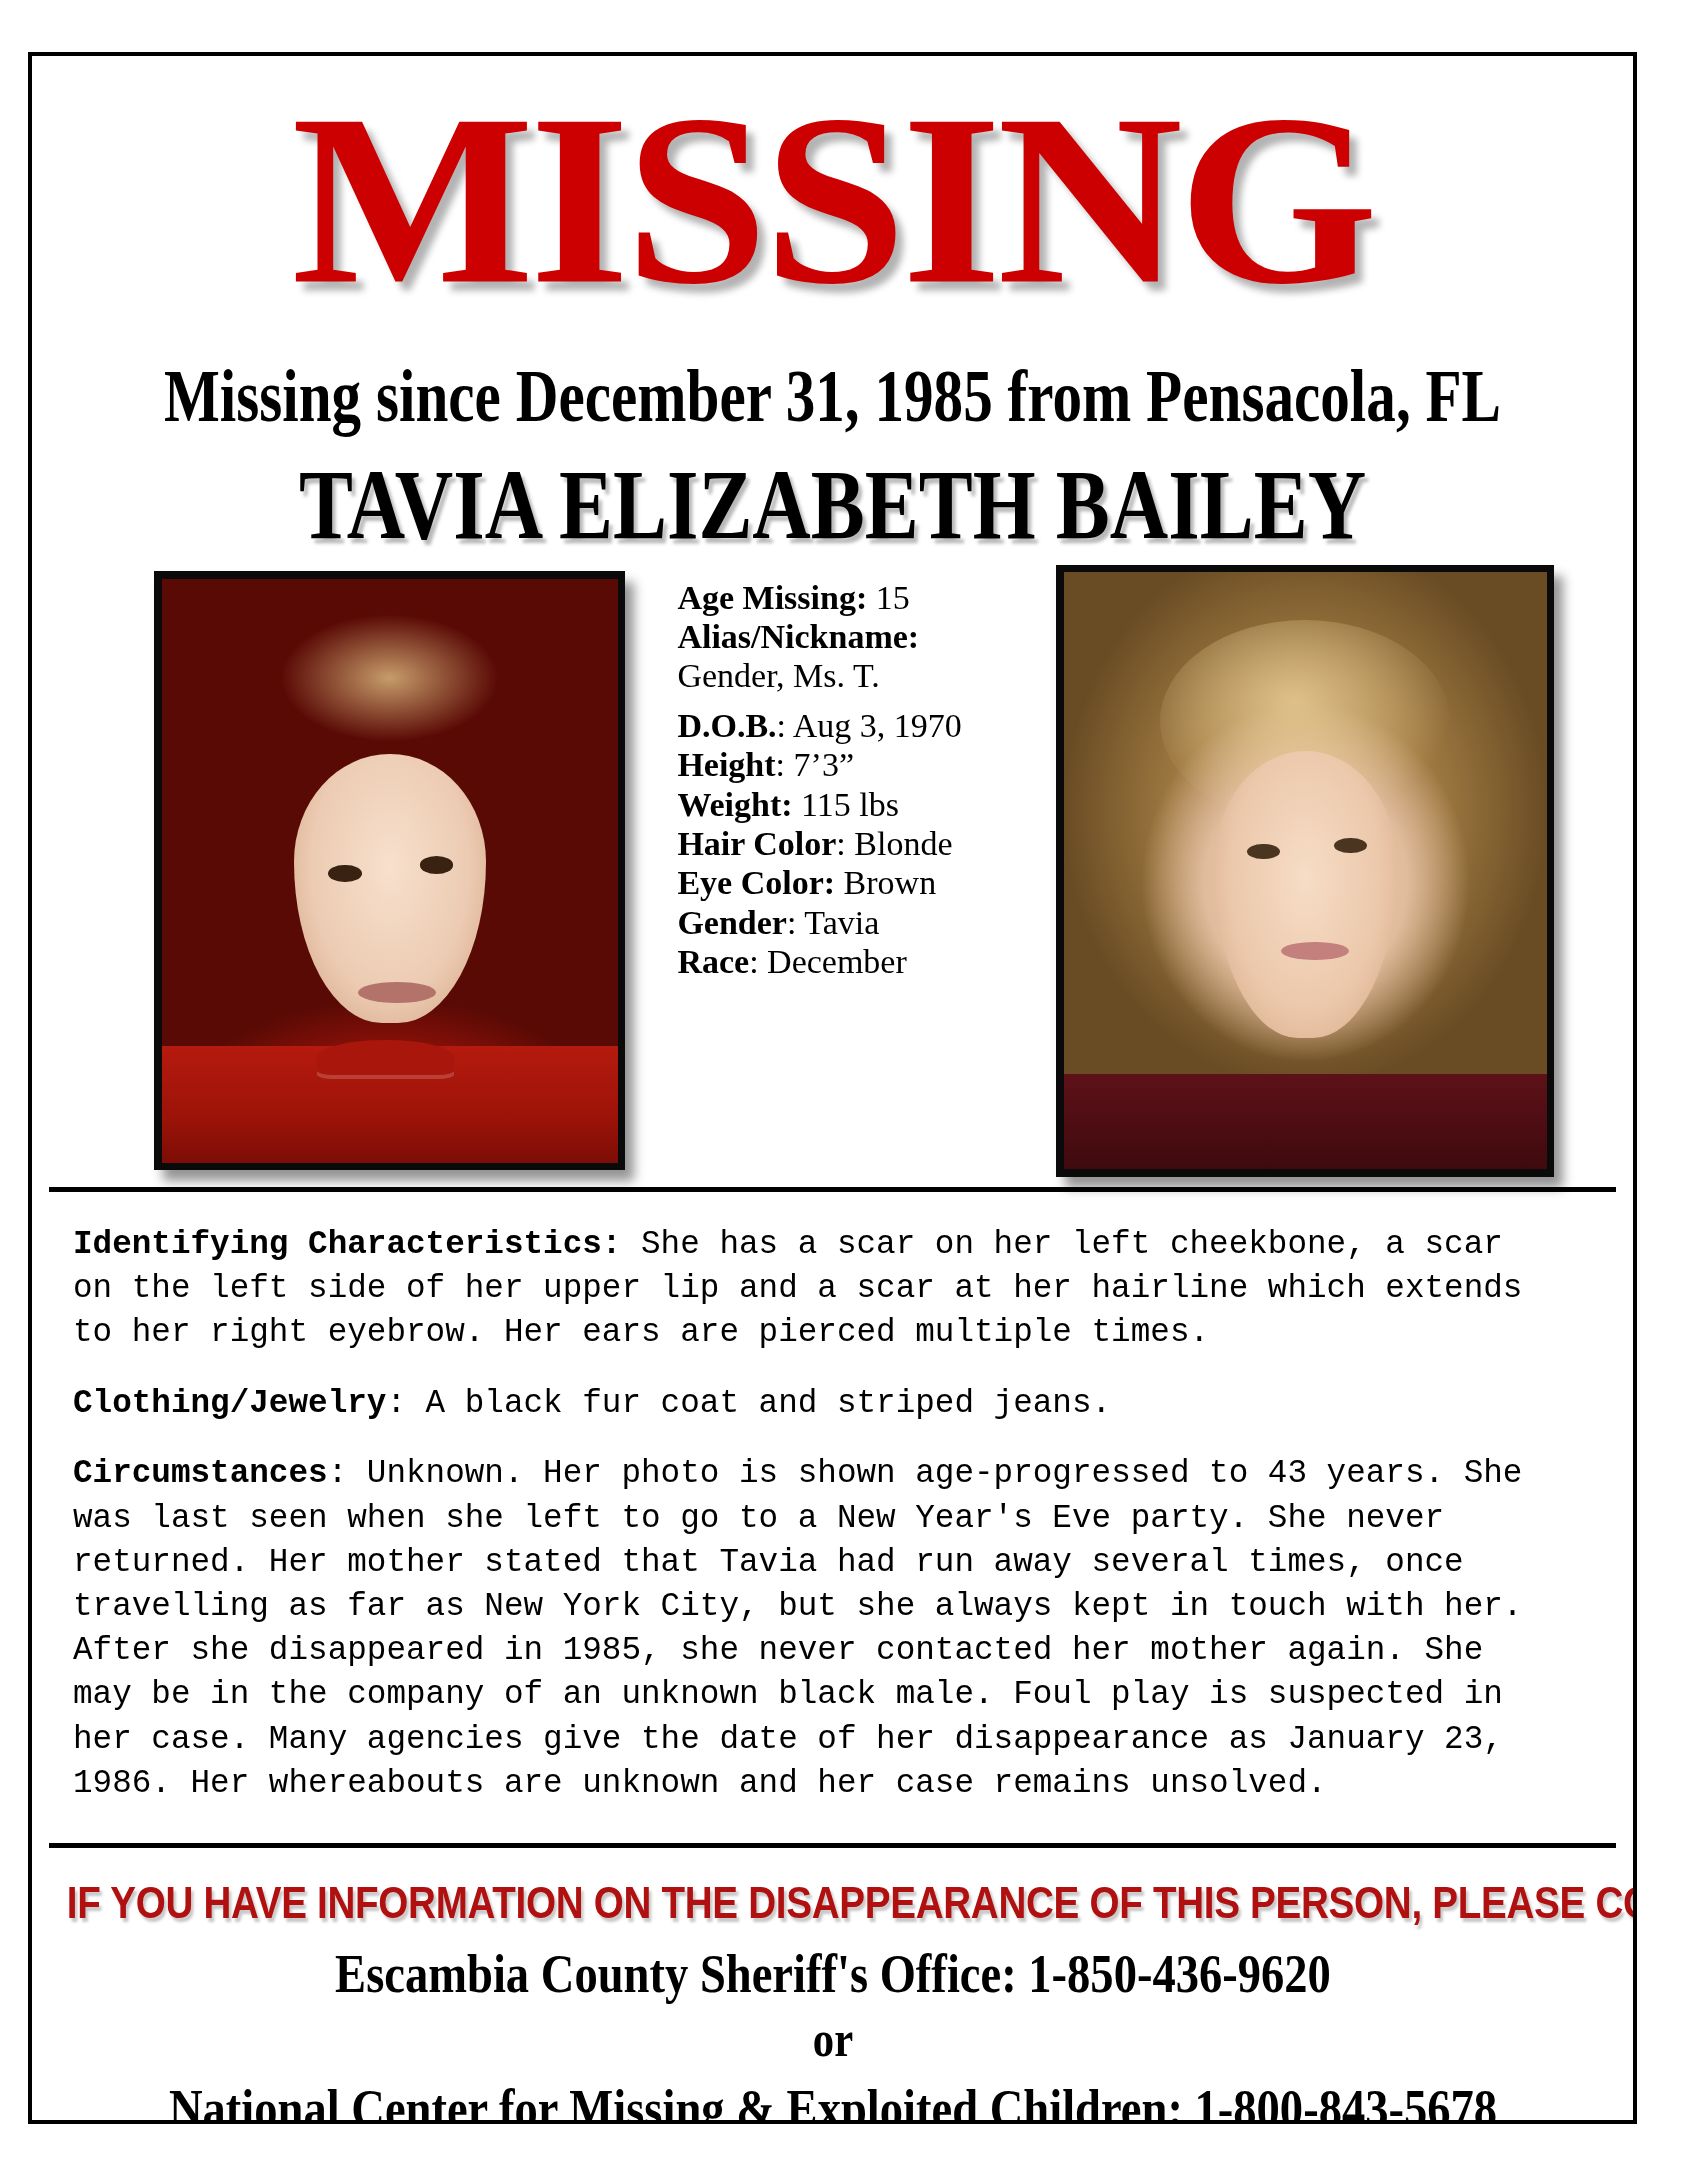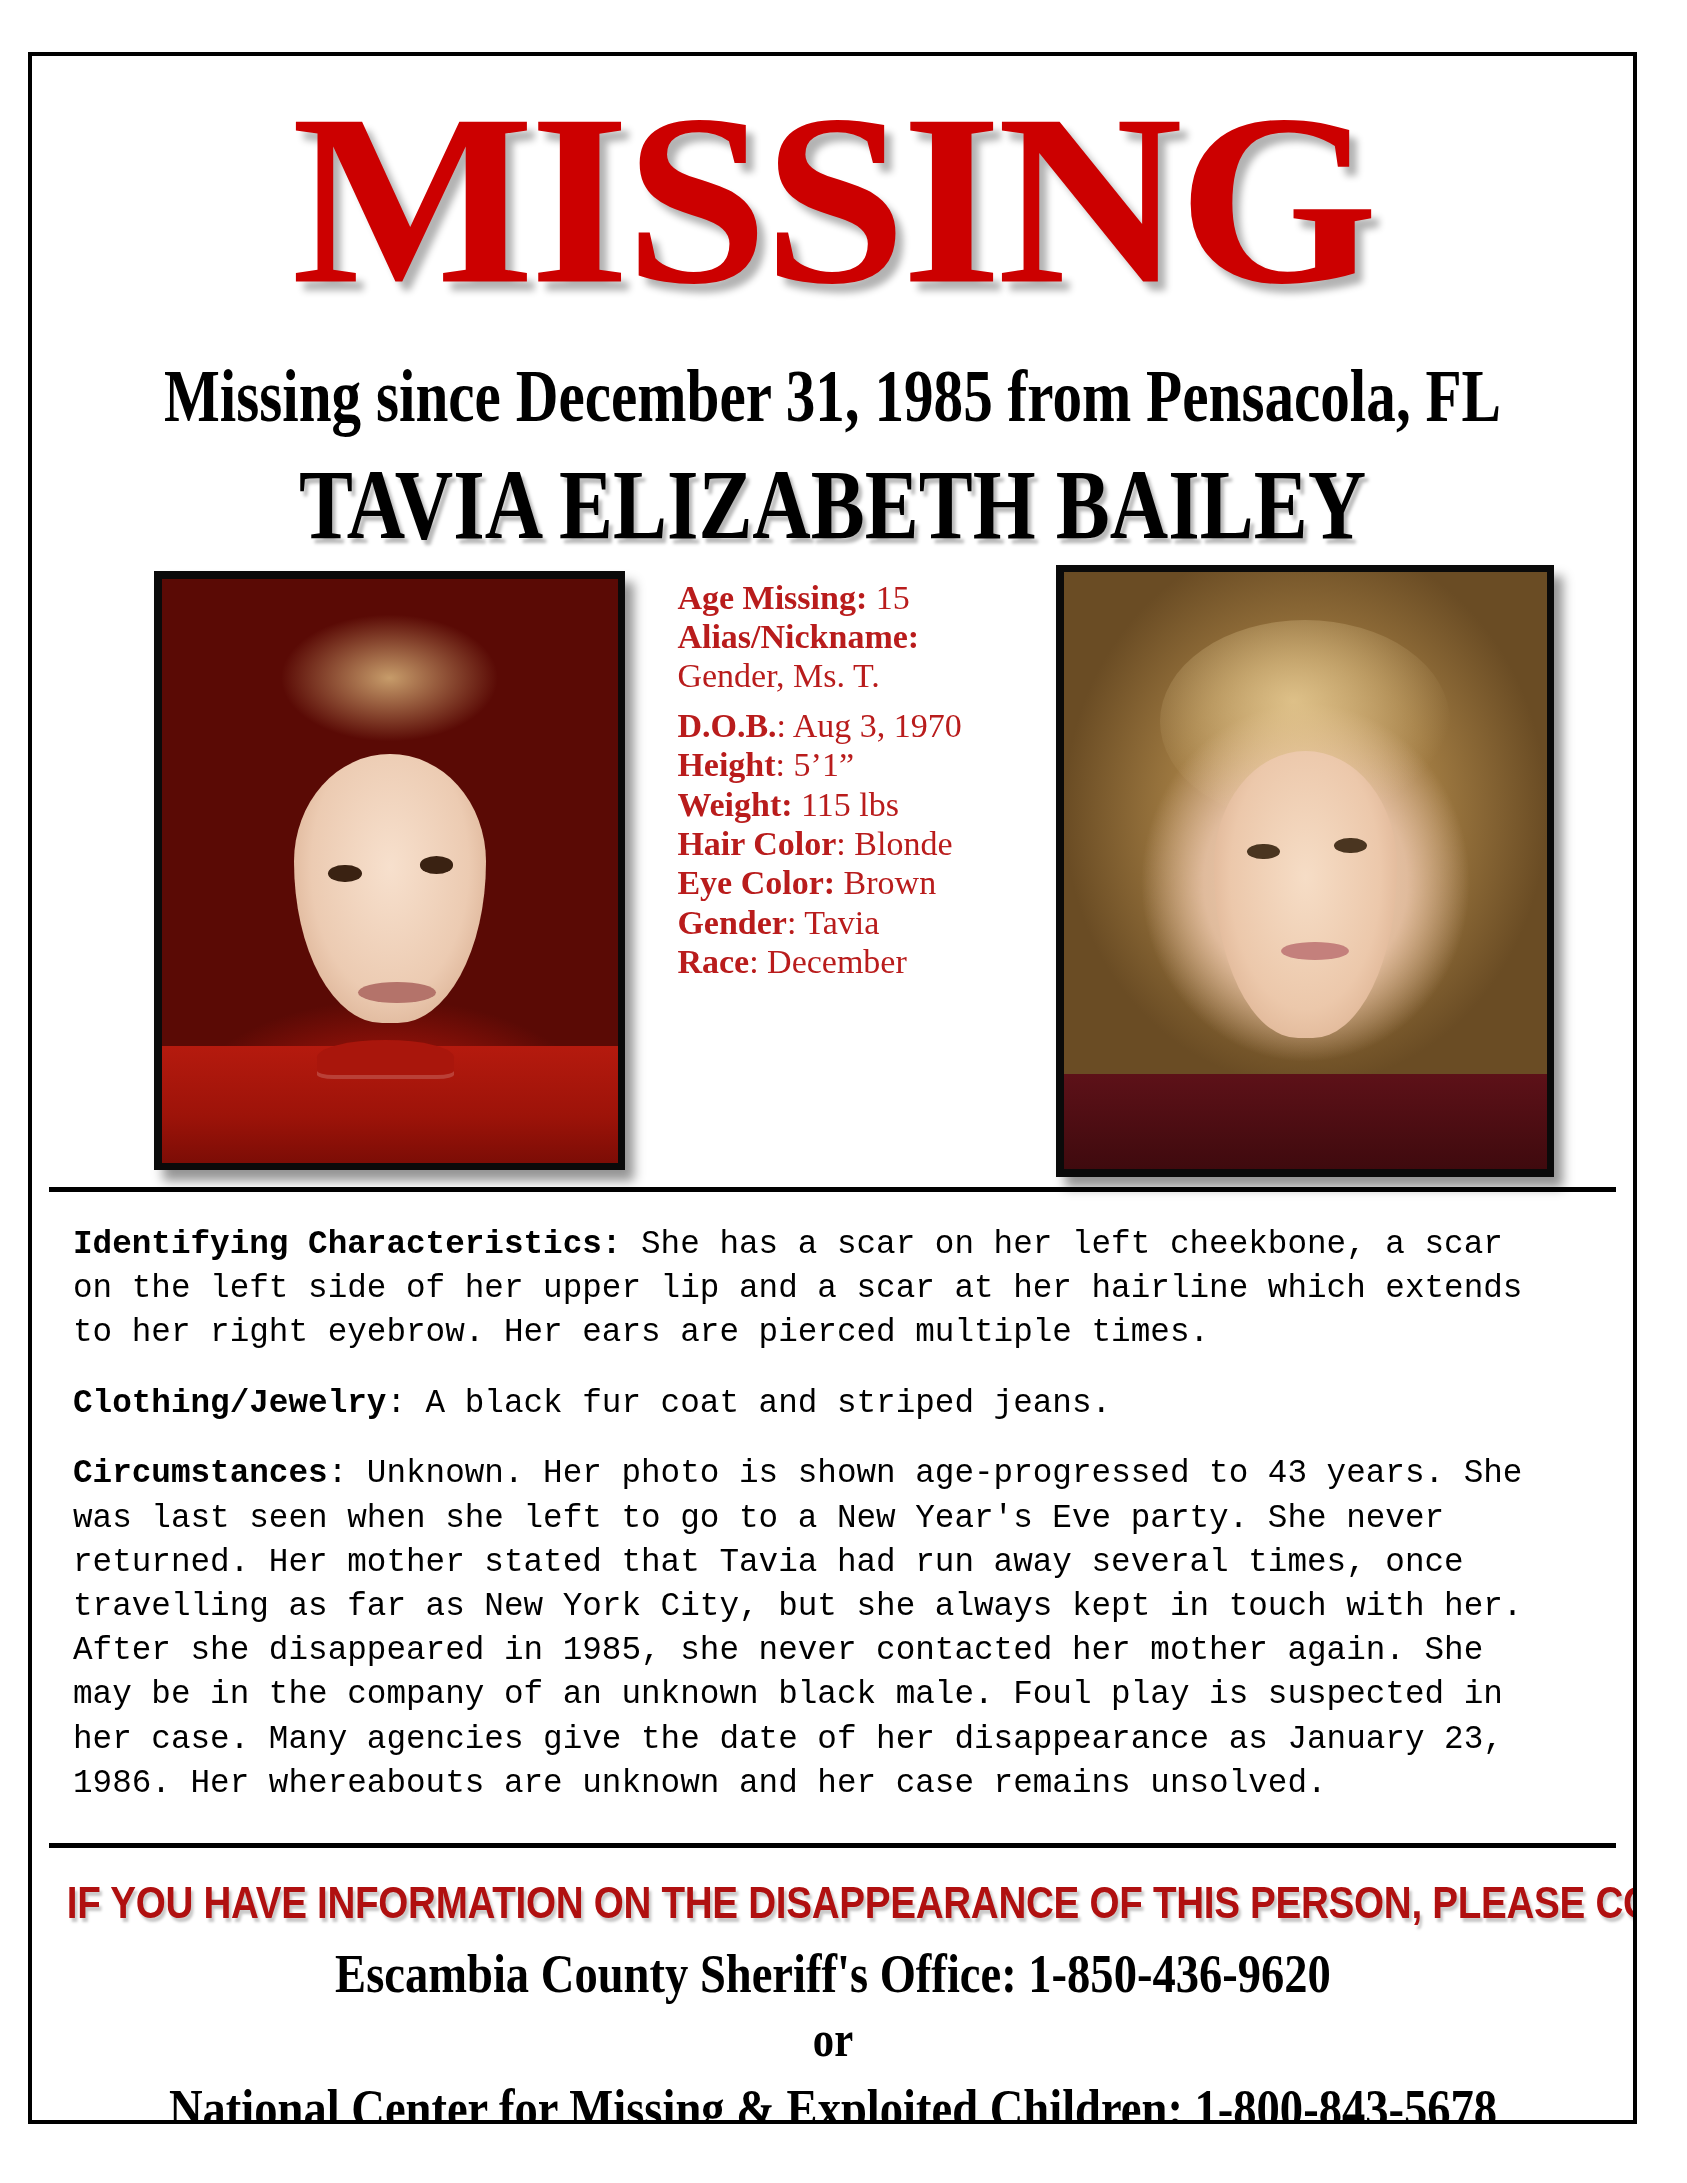--- a/index.html
+++ b/index.html
@@ -175,21 +175,21 @@
 
   
   #attributes {
     position: absolute;
     left: 645px;
     top: 13.2px;
     width: 370px;
     font-family: "Liberation Serif", serif;
     font-size: 34px;
     line-height: 1.155;
-    color: #b91c1c;
+    color: #000000;
   }
   #attributes .row { white-space: nowrap; }
   #attributes b { font-weight: bold; }
   #attributes .gap { height: 10.6px; }
 
   
   .rule {
     height: 0;
     border-top: 5.3px solid #000000;
     margin-left: 17px;
@@ -330,21 +330,21 @@
       <div class="row">
         <span>Gender, Ms. T.</span>
       </div>
 
       <div class="gap"></div>
 
       <div class="row">
         <b>D.O.B.</b><span>: Aug 3, 1970</span>
       </div>
       <div class="row">
-        <b>Height</b><span>:  5’1”</span>
+        <b>Height</b><span>:  7’3”</span>
       </div>
       <div class="row">
         <b>Weight:</b><span>  115 lbs</span>
       </div>
       <div class="row">
         <b>Hair Color</b><span>:  Blonde</span>
       </div>
       <div class="row">
         <b>Eye Color:</b><span>  Brown</span>
       </div>

